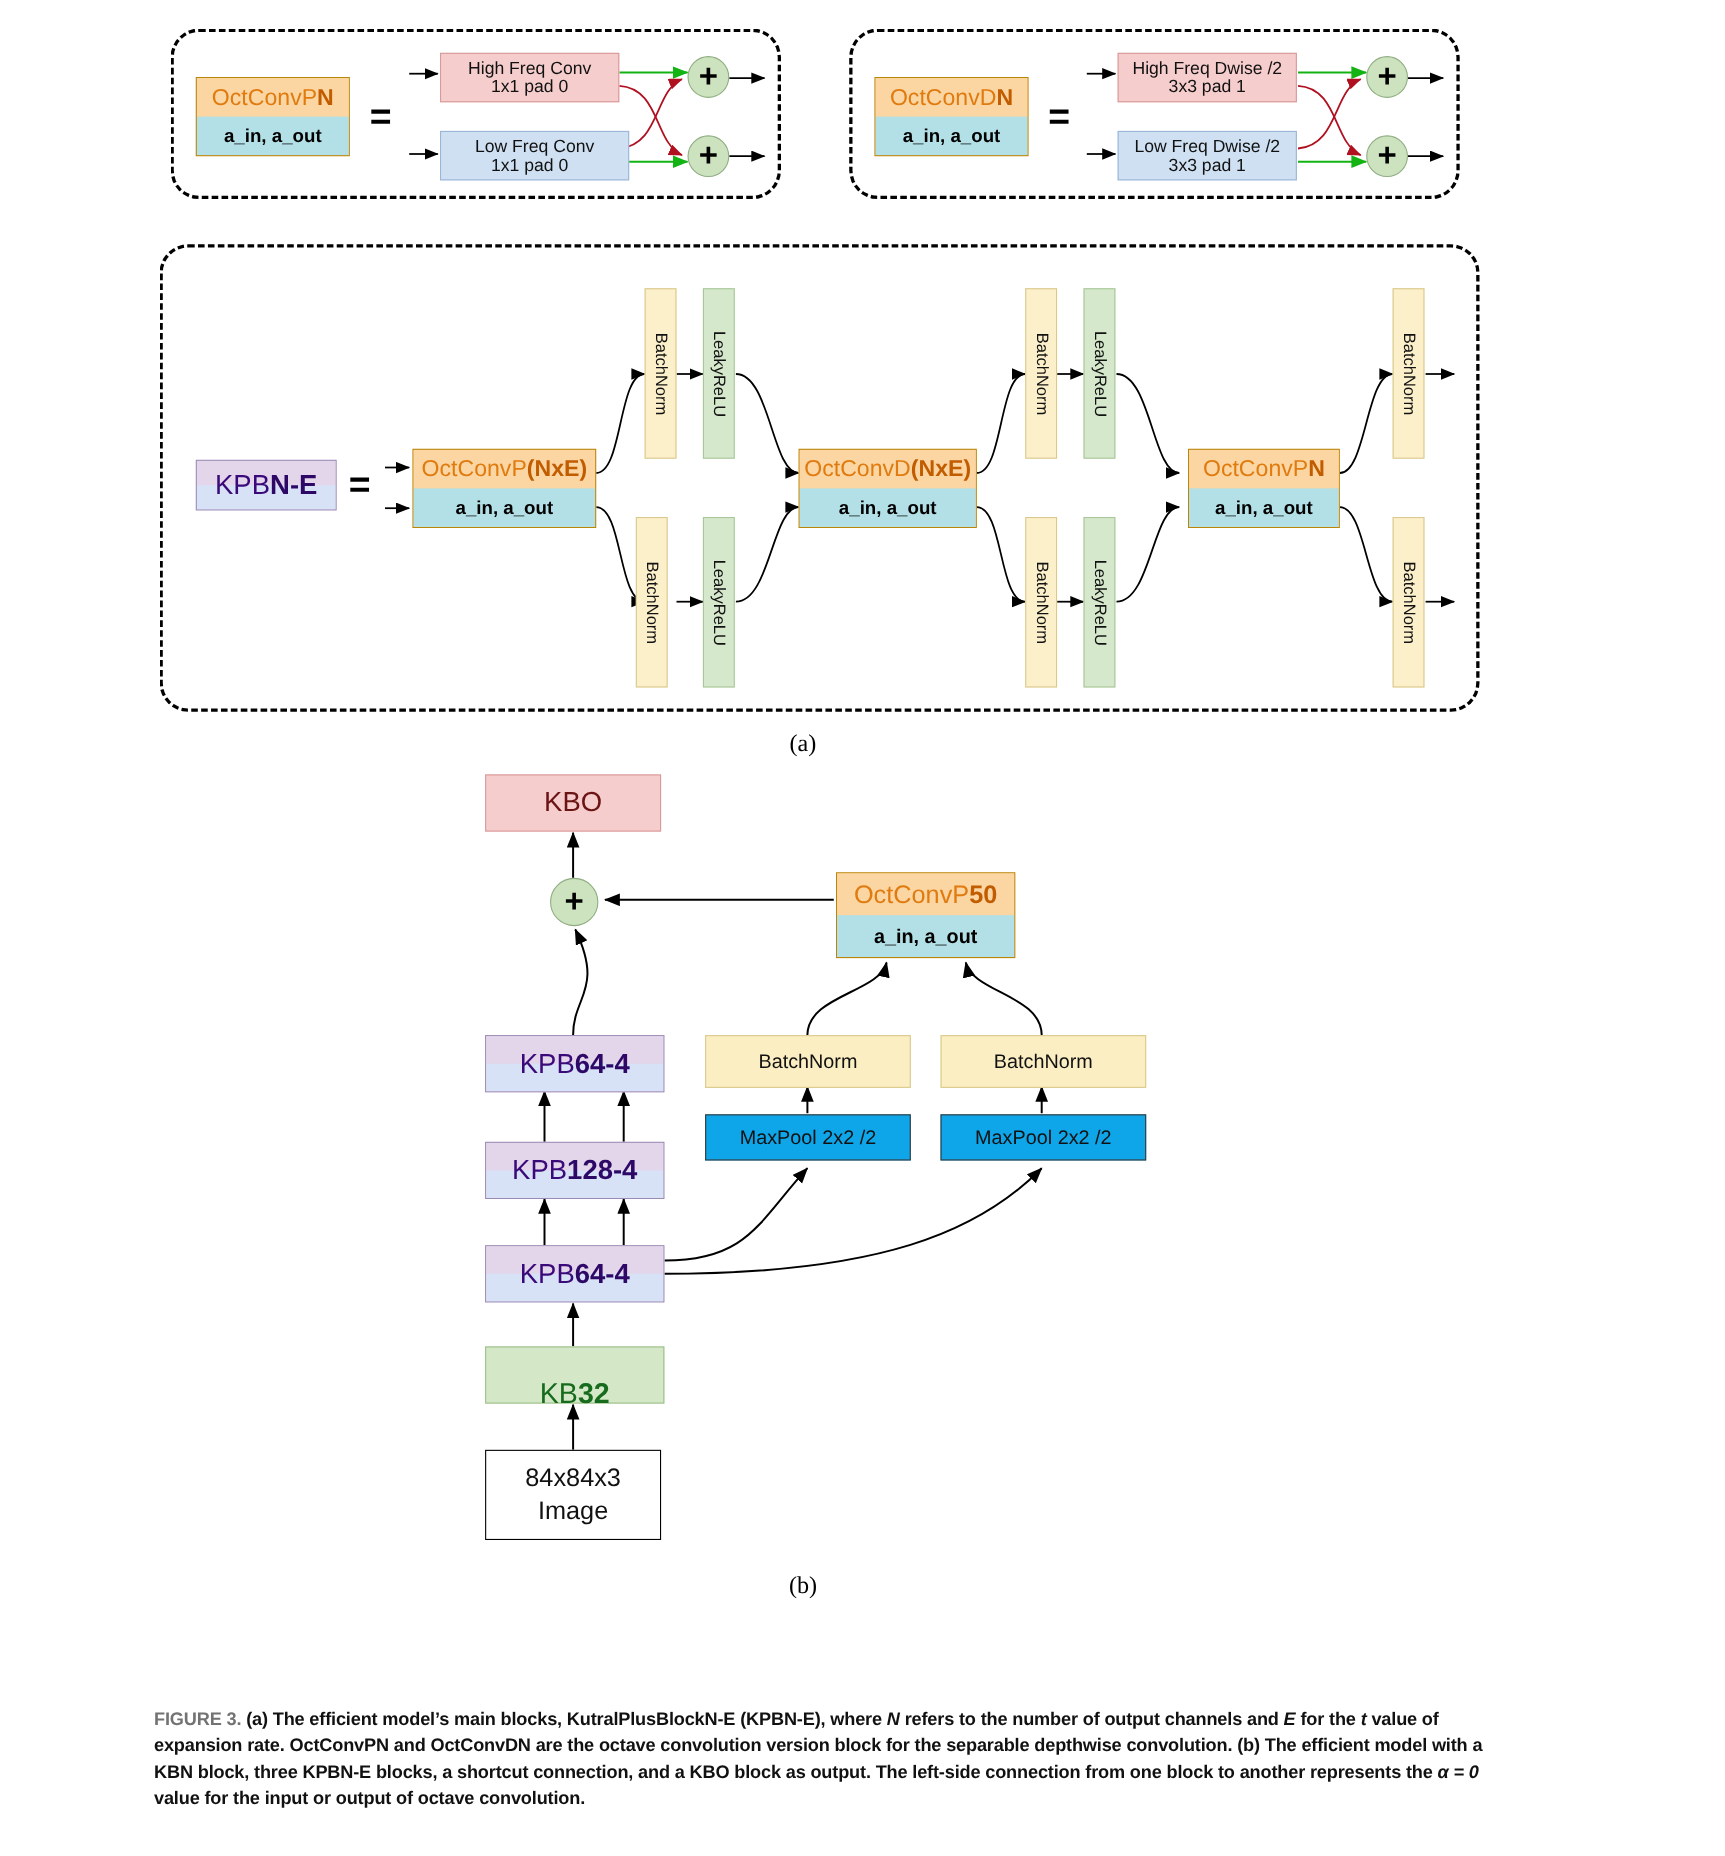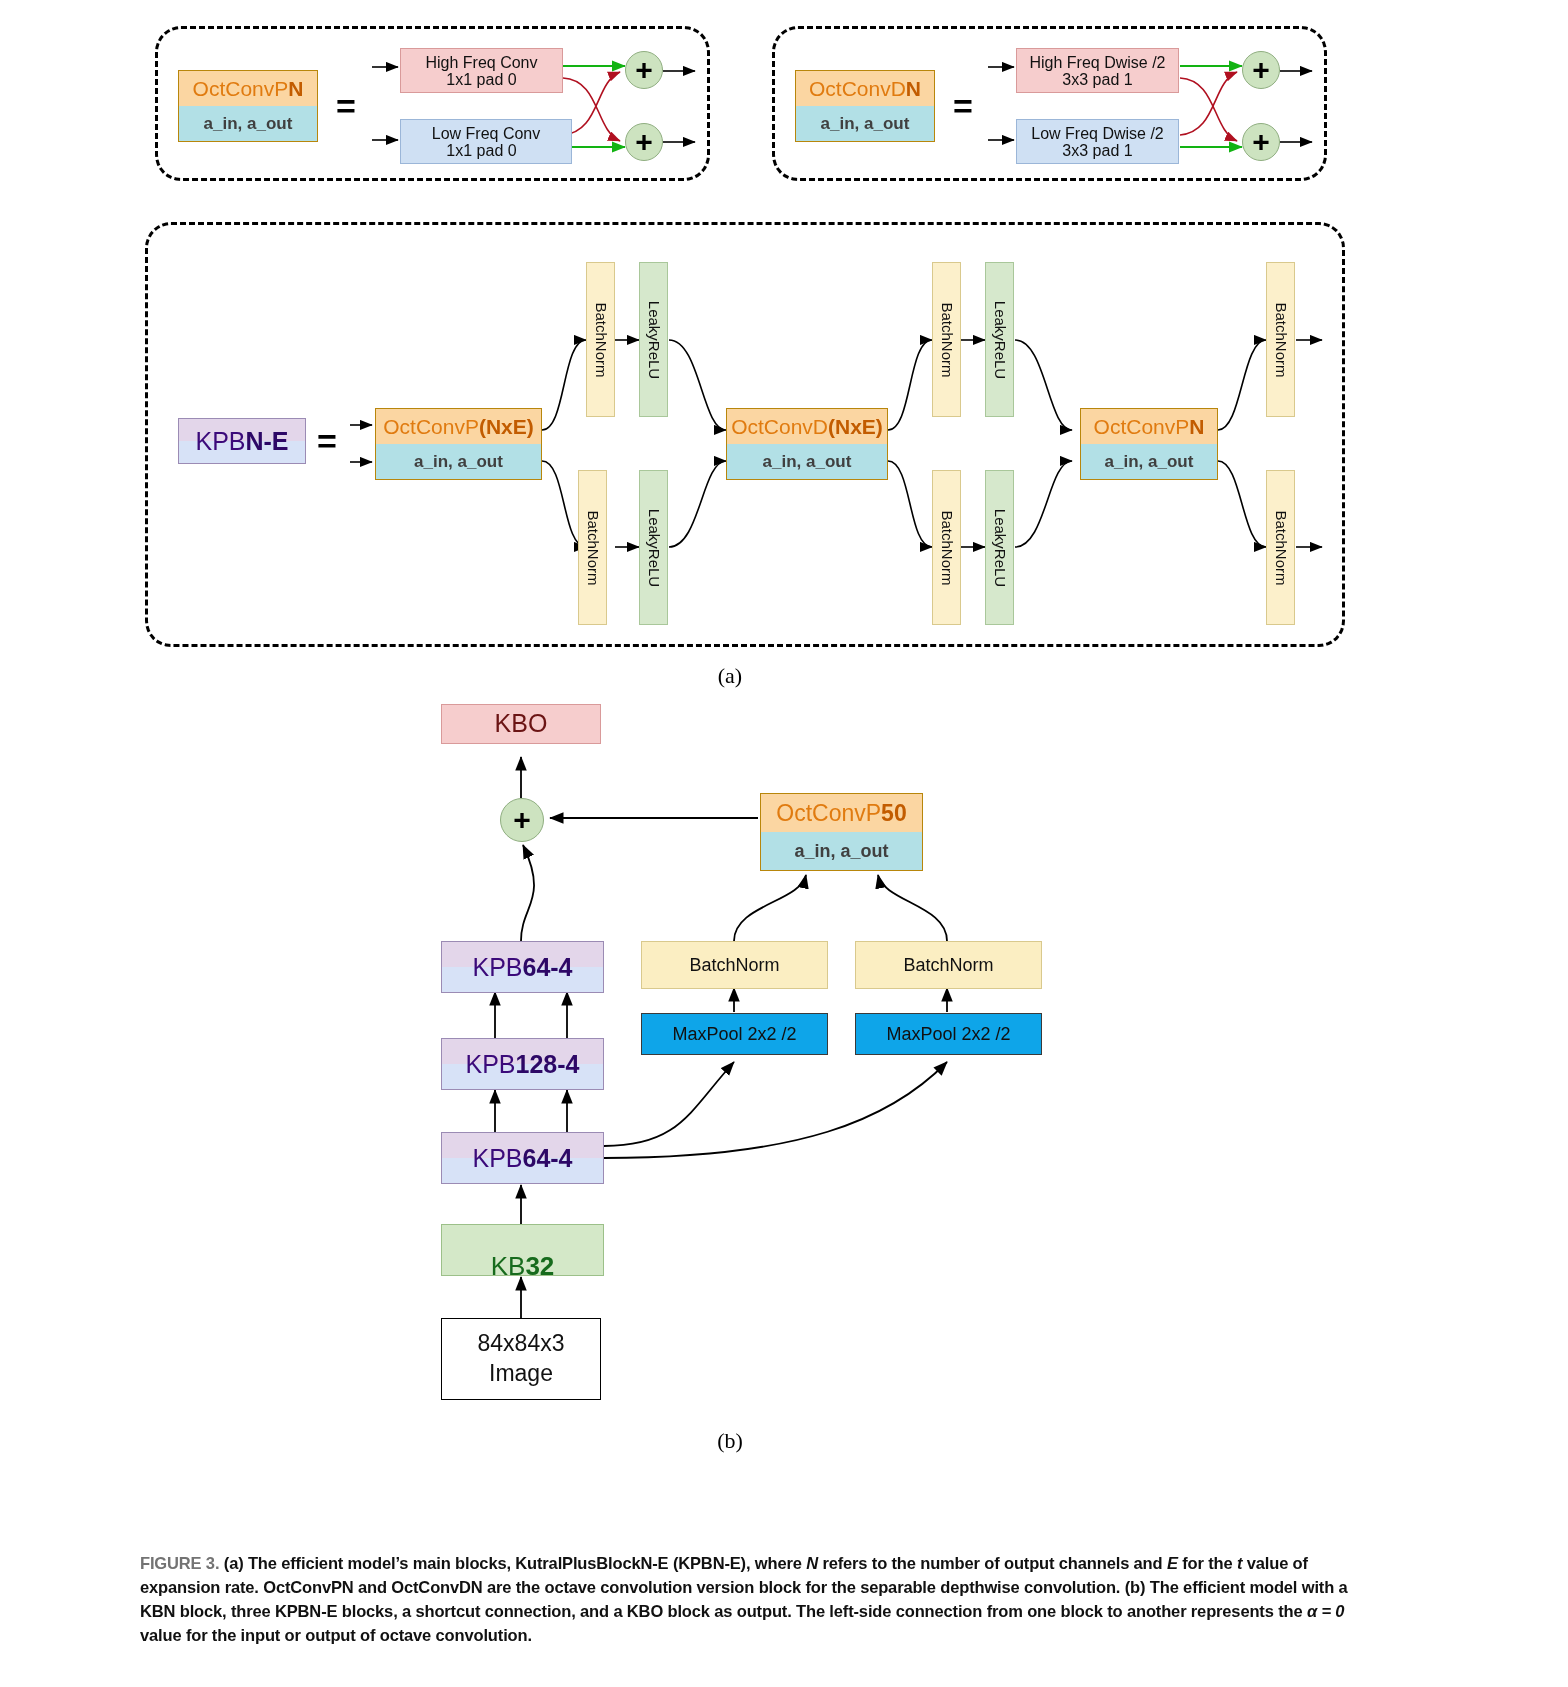--- a/index.html
+++ b/index.html
@@ -12,21 +12,21 @@
 
   
   .dash-box{border:3px dashed #000;border-radius:26px;background:transparent;}
 
   
   .oct{border:1.5px solid #b8860b;background:#fbd6a2;display:flex;flex-direction:column;
        align-items:stretch;justify-content:stretch;}
   .oct .top{flex:1 1 50%;background:#fbd6a2;display:flex;align-items:center;justify-content:center;
             color:#e07b10;font-size:21px;white-space:nowrap;}
   .oct .bot{flex:1 1 50%;background:#b2e0e6;display:flex;align-items:center;justify-content:center;
-            color:#404040;font-size:17px;font-weight:bold;white-space:nowrap;}
+            color:#000000;font-size:17px;font-weight:bold;white-space:nowrap;}
   .oct .top b{color:#c25c00;font-weight:bold;}
 
   
   .kpb{border:1.2px solid #9b8bb4;background:#e3d6ea;display:flex;flex-direction:column;}
   .kpb .ktop{flex:1 1 50%;background:#e3d6ea;}
   .kpb .kbot{flex:1 1 50%;background:#d7e2f7;}
   .kpb .klabel{position:absolute;inset:0;display:flex;align-items:center;justify-content:center;
                color:#3b0a7a;font-size:25px;white-space:nowrap;}
   .kpb .klabel b{font-weight:bold;color:#2d0866;}
 
@@ -296,21 +296,21 @@
 
   <div class="abs vcol" style="left:1266px;top:262px;width:29px;height:155px;">
     <span>BatchNorm</span>
   </div>
   <div class="abs vcol" style="left:1266px;top:470px;width:29px;height:155px;">
     <span>BatchNorm</span>
   </div>
 
   <div class="abs subfig" style="left:700px;top:663px;width:60px;height:28px;">(a)</div>
 
-  <div class="abs rect r-kbo" style="left:441px;top:704px;width:160px;height:40px;font-size:25px;color:#6b1414;">
+  <div class="abs rect r-kbo" style="left:441px;top:704px;width:160px;height:52px;font-size:25px;color:#6b1414;">
     <span>KBO</span>
   </div>
 
   <div class="abs plus" style="left:500px;top:798px;width:44px;height:44px;">+</div>
 
   <div class="abs oct" style="left:760px;top:793px;width:163px;height:78px;">
     <div class="top" style="font-size:23px;">
       <span>OctConvP</span>
         <b>50</b>
     </div>

